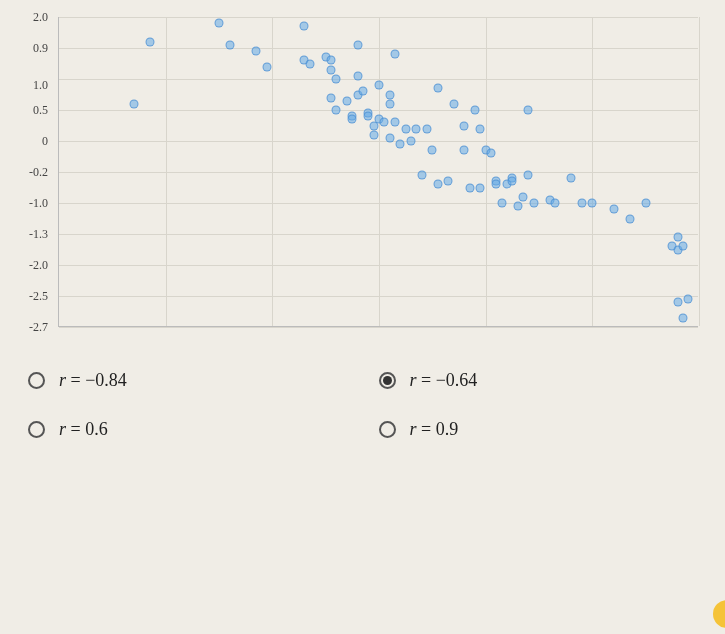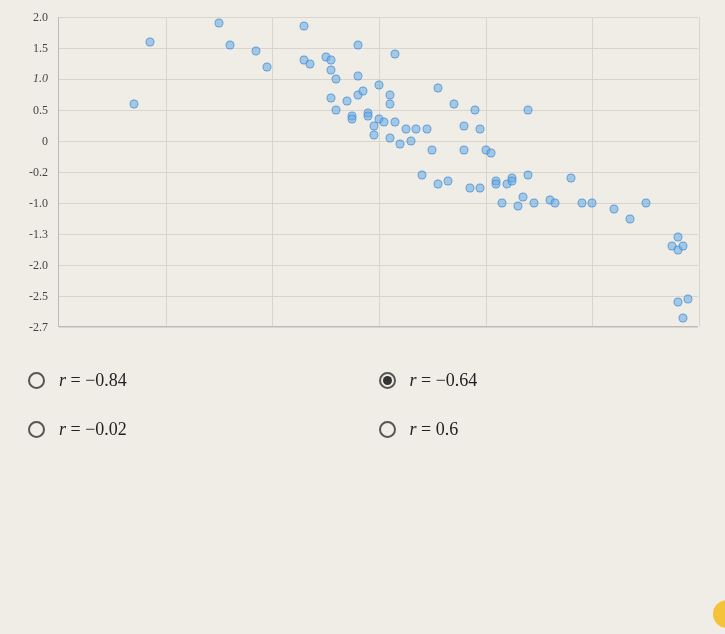--- a/index.html
+++ b/index.html
@@ -116,22 +116,22 @@
   }
 </style>
 </head>
 <body>
 
 <div class="container">
 
   <div class="chart-area">
     <div class="y-axis-labels" id="y-labels">
         <div class="y-label" style="top: 5px;">2.0</div>
-        <div class="y-label" style="top: 36px;">1.5</div>
-        <div class="y-label" style="top: 66px; font-style: italic;">1.0</div>
+        <div class="y-label" style="top: 36px;">0.9</div>
+        <div class="y-label" style="top: 73px;">1.0</div>
         <div class="y-label" style="top: 98px;">0.5</div>
         <div class="y-label" style="top: 129px;">0</div>
         <div class="y-label" style="top: 160px;">-0.2</div>
         <div class="y-label" style="top: 191px;">-1.0</div>
         <div class="y-label" style="top: 222px;">-1.3</div>
         <div class="y-label" style="top: 253px;">-2.0</div>
         <div class="y-label" style="top: 284px;">-2.5</div>
         <div class="y-label" style="top: 315px;">-2.7</div>
       </div>
     <div class="plot" id="plot">
@@ -237,23 +237,23 @@
   <div class="answers">
     <div class="answer">
       <span class="radio" id="radio-a"></span>
       <span><span class="math">r</span> = −0.84</span>
     </div>
     <div class="answer">
       <span class="radio selected" id="radio-b"></span>
       <span><span class="math">r</span> = −0.64</span>
     </div>
     <div class="answer">
-      <span class="radio" id="radio-c"></span>
-      <span><span class="math">r</span> = −0.02</span>
-    </div>
-    <div class="answer">
       <span class="radio" id="radio-d"></span>
       <span><span class="math">r</span> = 0.6</span>
     </div>
+    <div class="answer">
+      <span class="radio" id="radio-e"></span>
+      <span><span class="math">r</span> = 0.9</span>
+    </div>
   </div>
 </div>
 
 <div class="corner-badge"></div>
 
 </body></html>

